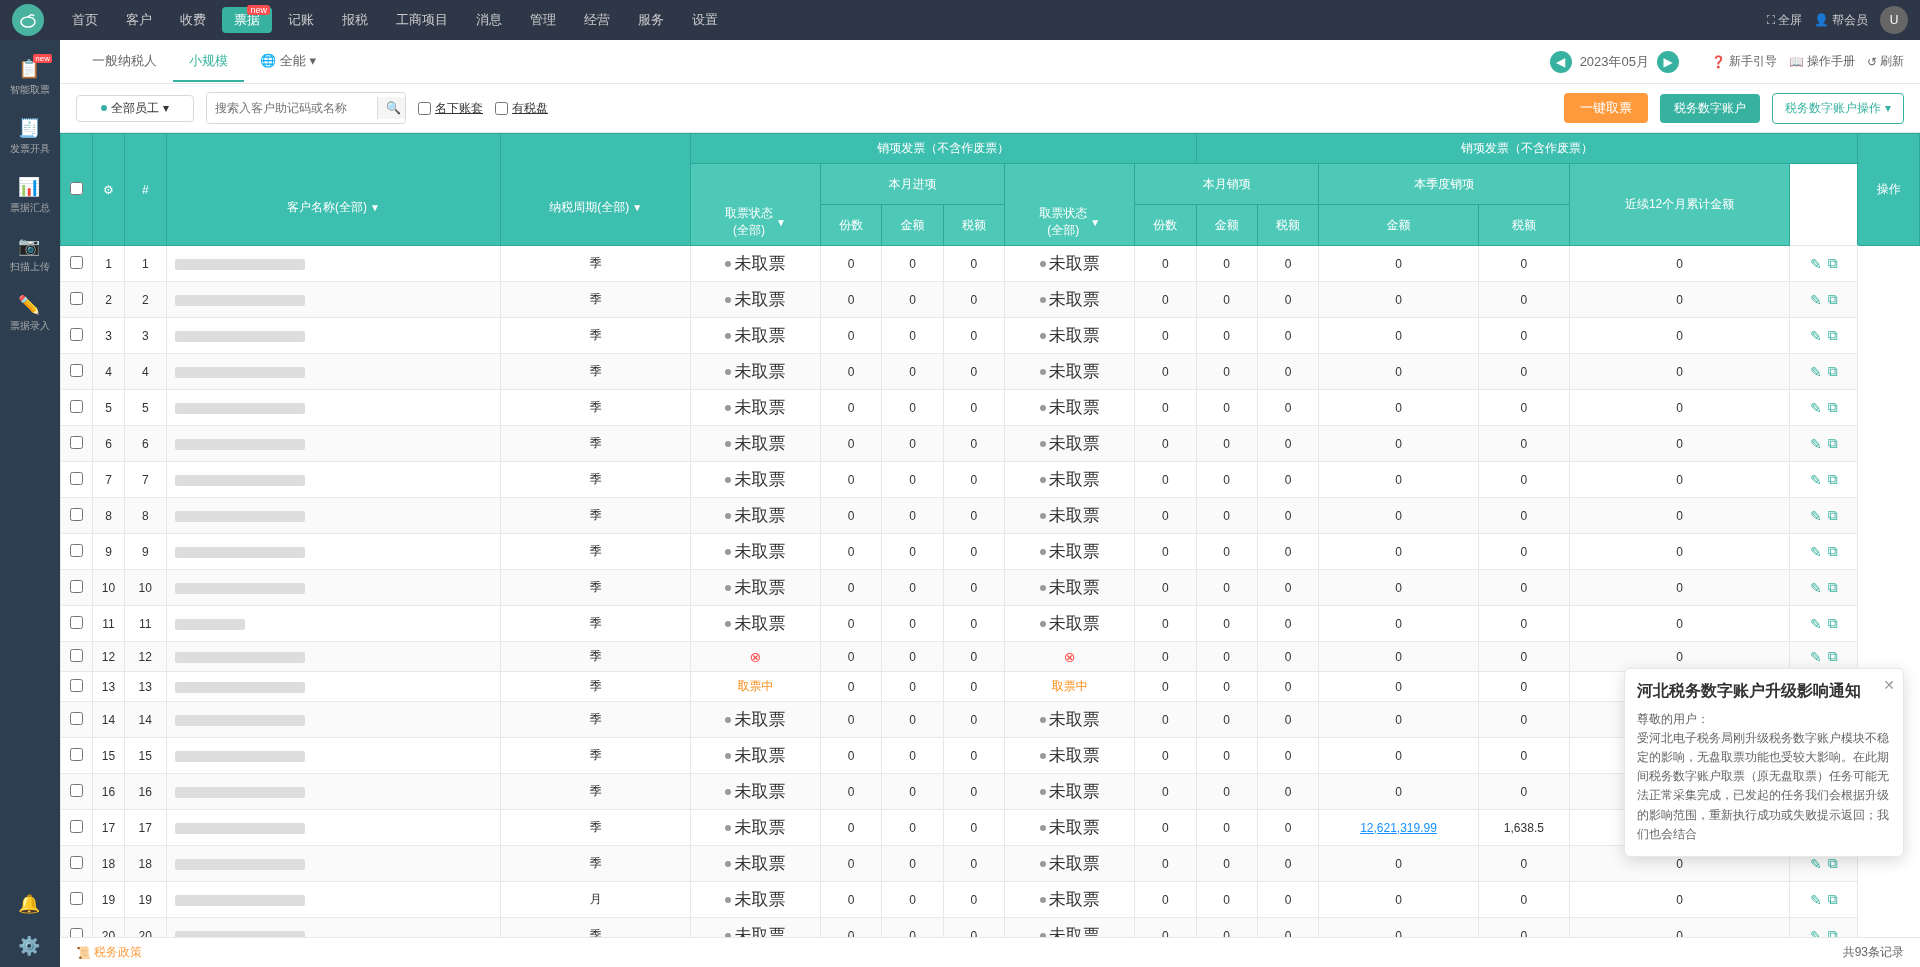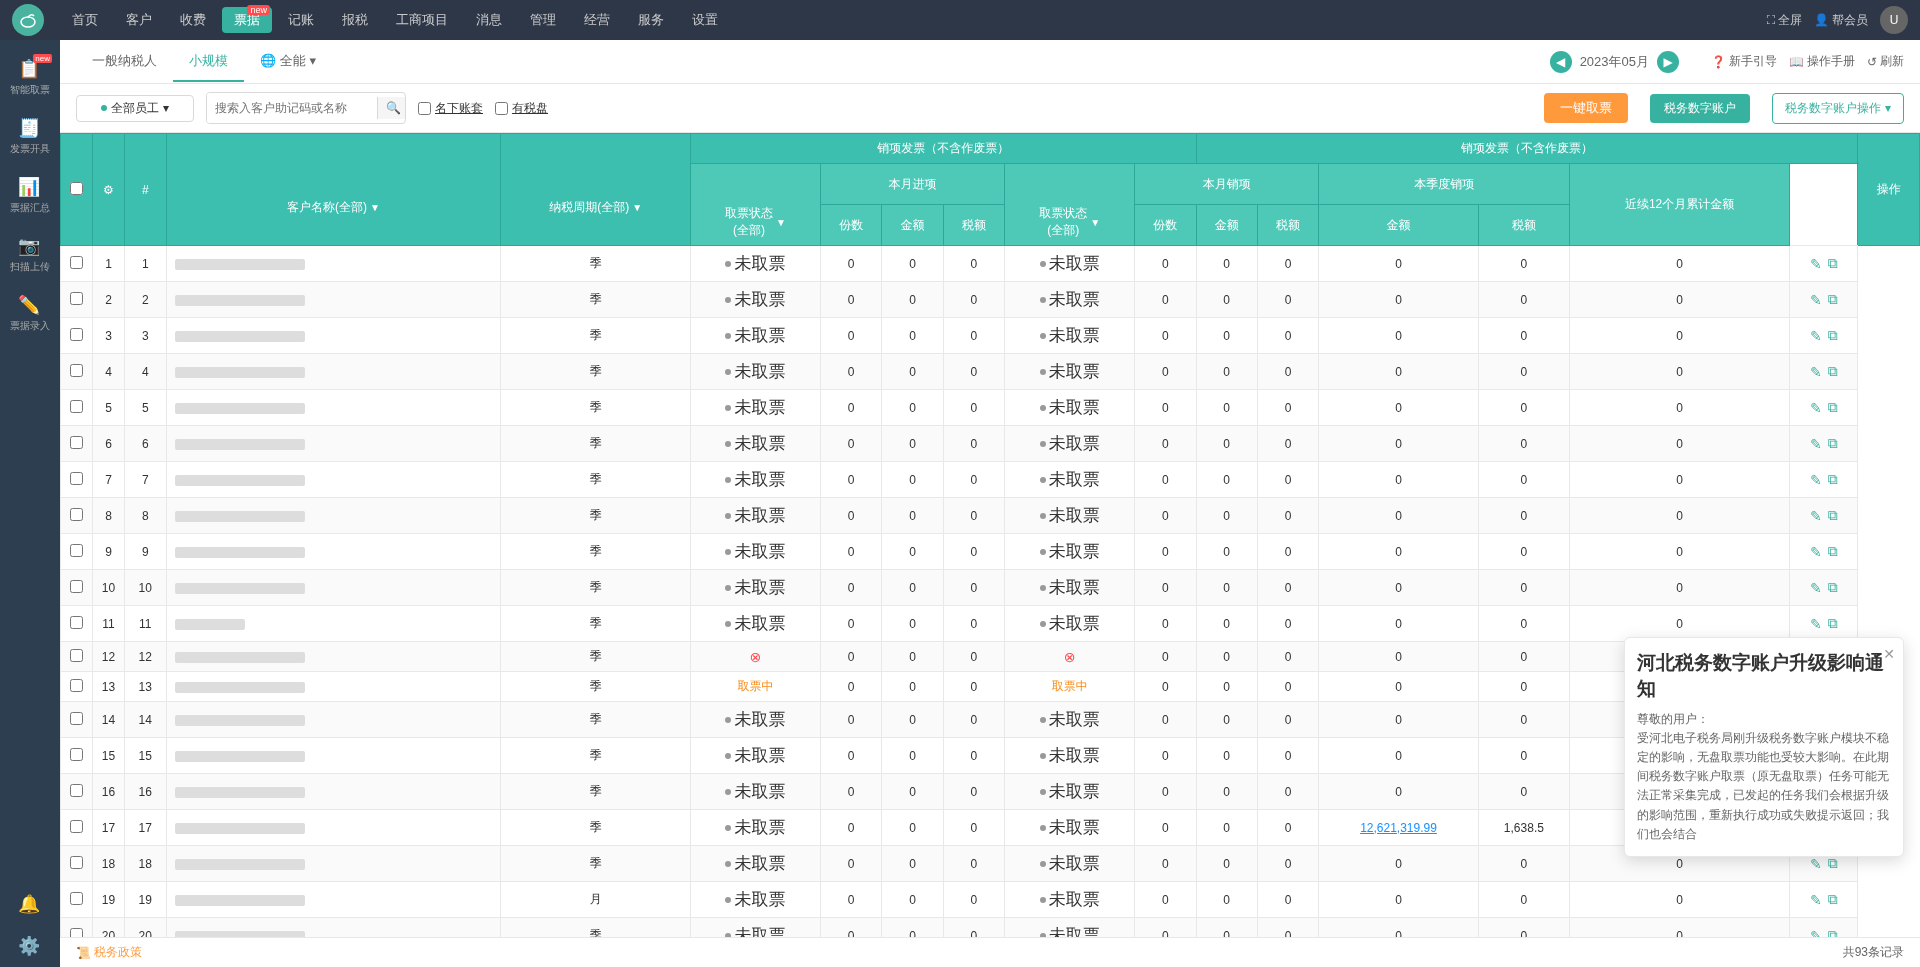--- a/index.html
+++ b/index.html
@@ -245,21 +245,21 @@
       gap: 4px;
       font-size: 12px;
       color: #333;
       cursor: pointer;
       text-decoration: underline;
     }
     .filter-bar .right-actions {
       margin-left: auto;
       display: flex;
       align-items: center;
-      gap: 22px;
+      gap: 12px;
     }
     .btn-primary {
       background: #ff9a3c;
       color: white;
       border: none;
       border-radius: 4px;
       padding: 6px 16px;
       font-size: 13px;
       cursor: pointer;
       font-family: inherit;
@@ -402,21 +402,21 @@
       border: 1px solid #e8e8e8;
       border-radius: 6px;
       box-shadow: 0 4px 16px rgba(0,0,0,0.15);
       padding: 12px;
       z-index: 100;
       font-size: 12px;
     }
     .notification-popup .popup-title {
       font-weight: bold;
       margin-bottom: 8px;
-      font-size: 19px;
+      font-size: 16px;
     }
     .notification-popup .popup-content {
       color: #666;
       line-height: 1.6;
     }
     .notification-popup .close-btn {
       position: absolute;
       top: 8px;
       right: 8px;
       cursor: pointer;

